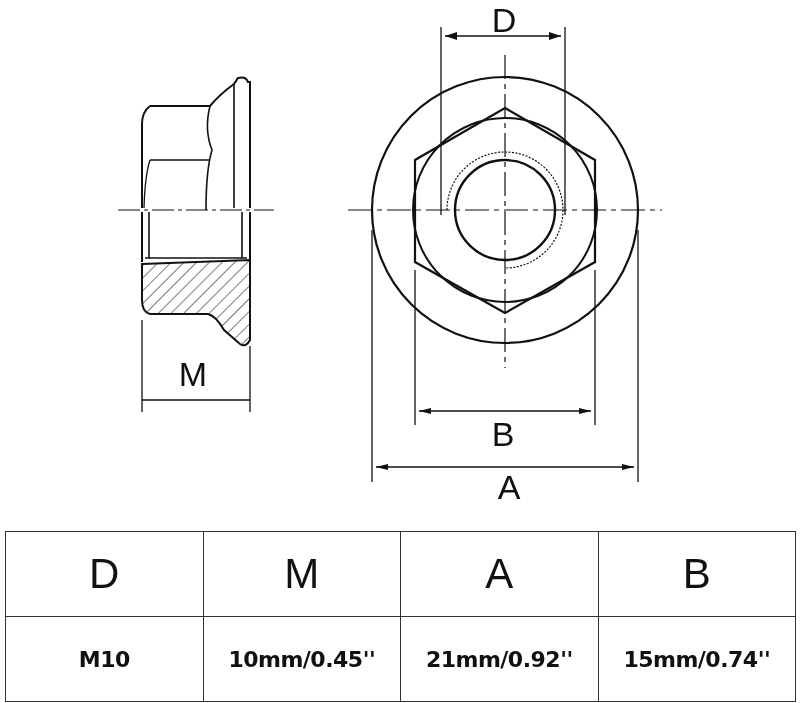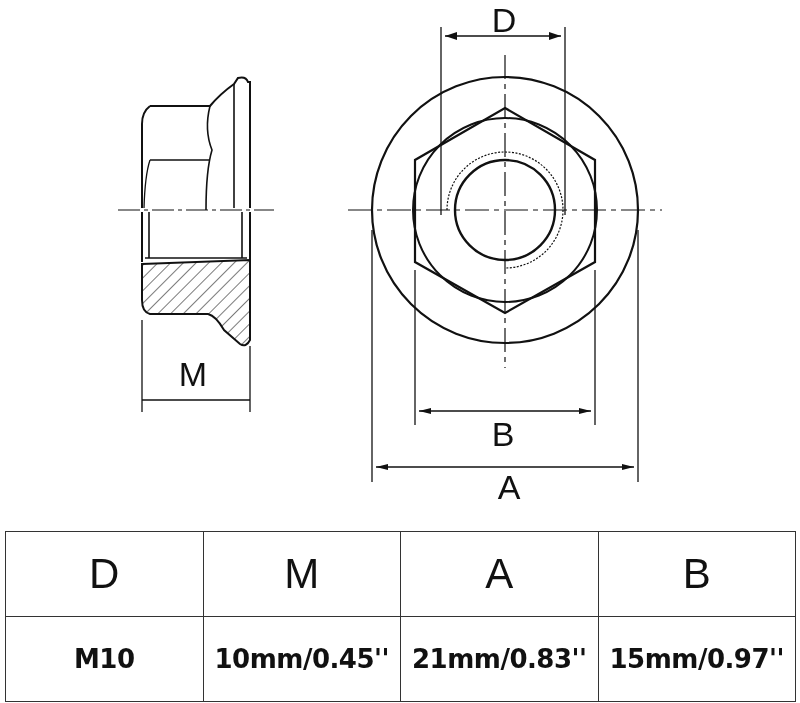--- a/index.html
+++ b/index.html
@@ -2,21 +2,21 @@
 <html><head>
   <meta charset="utf-8">
   <style>
     html, body { margin: 0; padding: 0; background: #ffffff; }
     body { width: 800px; height: 703px; position: relative; overflow: hidden; font-family: "Liberation Sans", "DejaVu Sans", sans-serif; color: #111; }
     .drawing { position: absolute; left: 0; top: 0; width: 800px; height: 520px; }
     .label-big { position: absolute; font-size: 34px; font-family: "Liberation Sans", sans-serif; color: #111; transform: translate(-50%, -50%); line-height: 1; }
     .spec-table { position: absolute; left: 5px; top: 531px; width: 791px; height: 169px; border-collapse: collapse; table-layout: fixed; }
     .spec-table td { border: 1.5px solid #333; text-align: center; vertical-align: middle; padding: 0; }
     .spec-table tr.head td { height: 84px; font-size: 42px; font-family: "Liberation Sans", sans-serif; font-weight: normal; }
-    .spec-table tr.vals td { height: 84px; font-size: 26px; font-weight: bold; font-family: "DejaVu Sans", sans-serif; letter-spacing: -0.5px; white-space: nowrap; overflow: hidden; }
+    .spec-table tr.vals td { height: 84px; font-size: 22px; font-weight: bold; font-family: "DejaVu Sans", sans-serif; letter-spacing: -0.5px; white-space: nowrap; overflow: hidden; }
   </style>
 </head>
 <body>
 
 <div class="drawing">
   <svg width="800" height="520" viewBox="0 0 800 520" xmlns="http://www.w3.org/2000/svg">
     <defs>
       <pattern id="hatch" patternUnits="userSpaceOnUse" width="9" height="9" patternTransform="rotate(45)">
         <line x1="0" y1="0" x2="0" y2="9" stroke="#333" stroke-width="1.3"></line>
       </pattern>
@@ -91,17 +91,17 @@
   <tbody>
       <tr class="head">
     <td>D</td>
     <td>M</td>
     <td>A</td>
     <td>B</td>
   </tr>
   <tr class="vals">
     <td>M10</td>
     <td>10mm/0.45''</td>
-    <td>21mm/0.83''</td>
-    <td>15mm/0.97''</td>
+    <td>21mm/0.92''</td>
+    <td>15mm/0.74''</td>
   </tr>
 </tbody>
   </table>
 
 </body></html>

